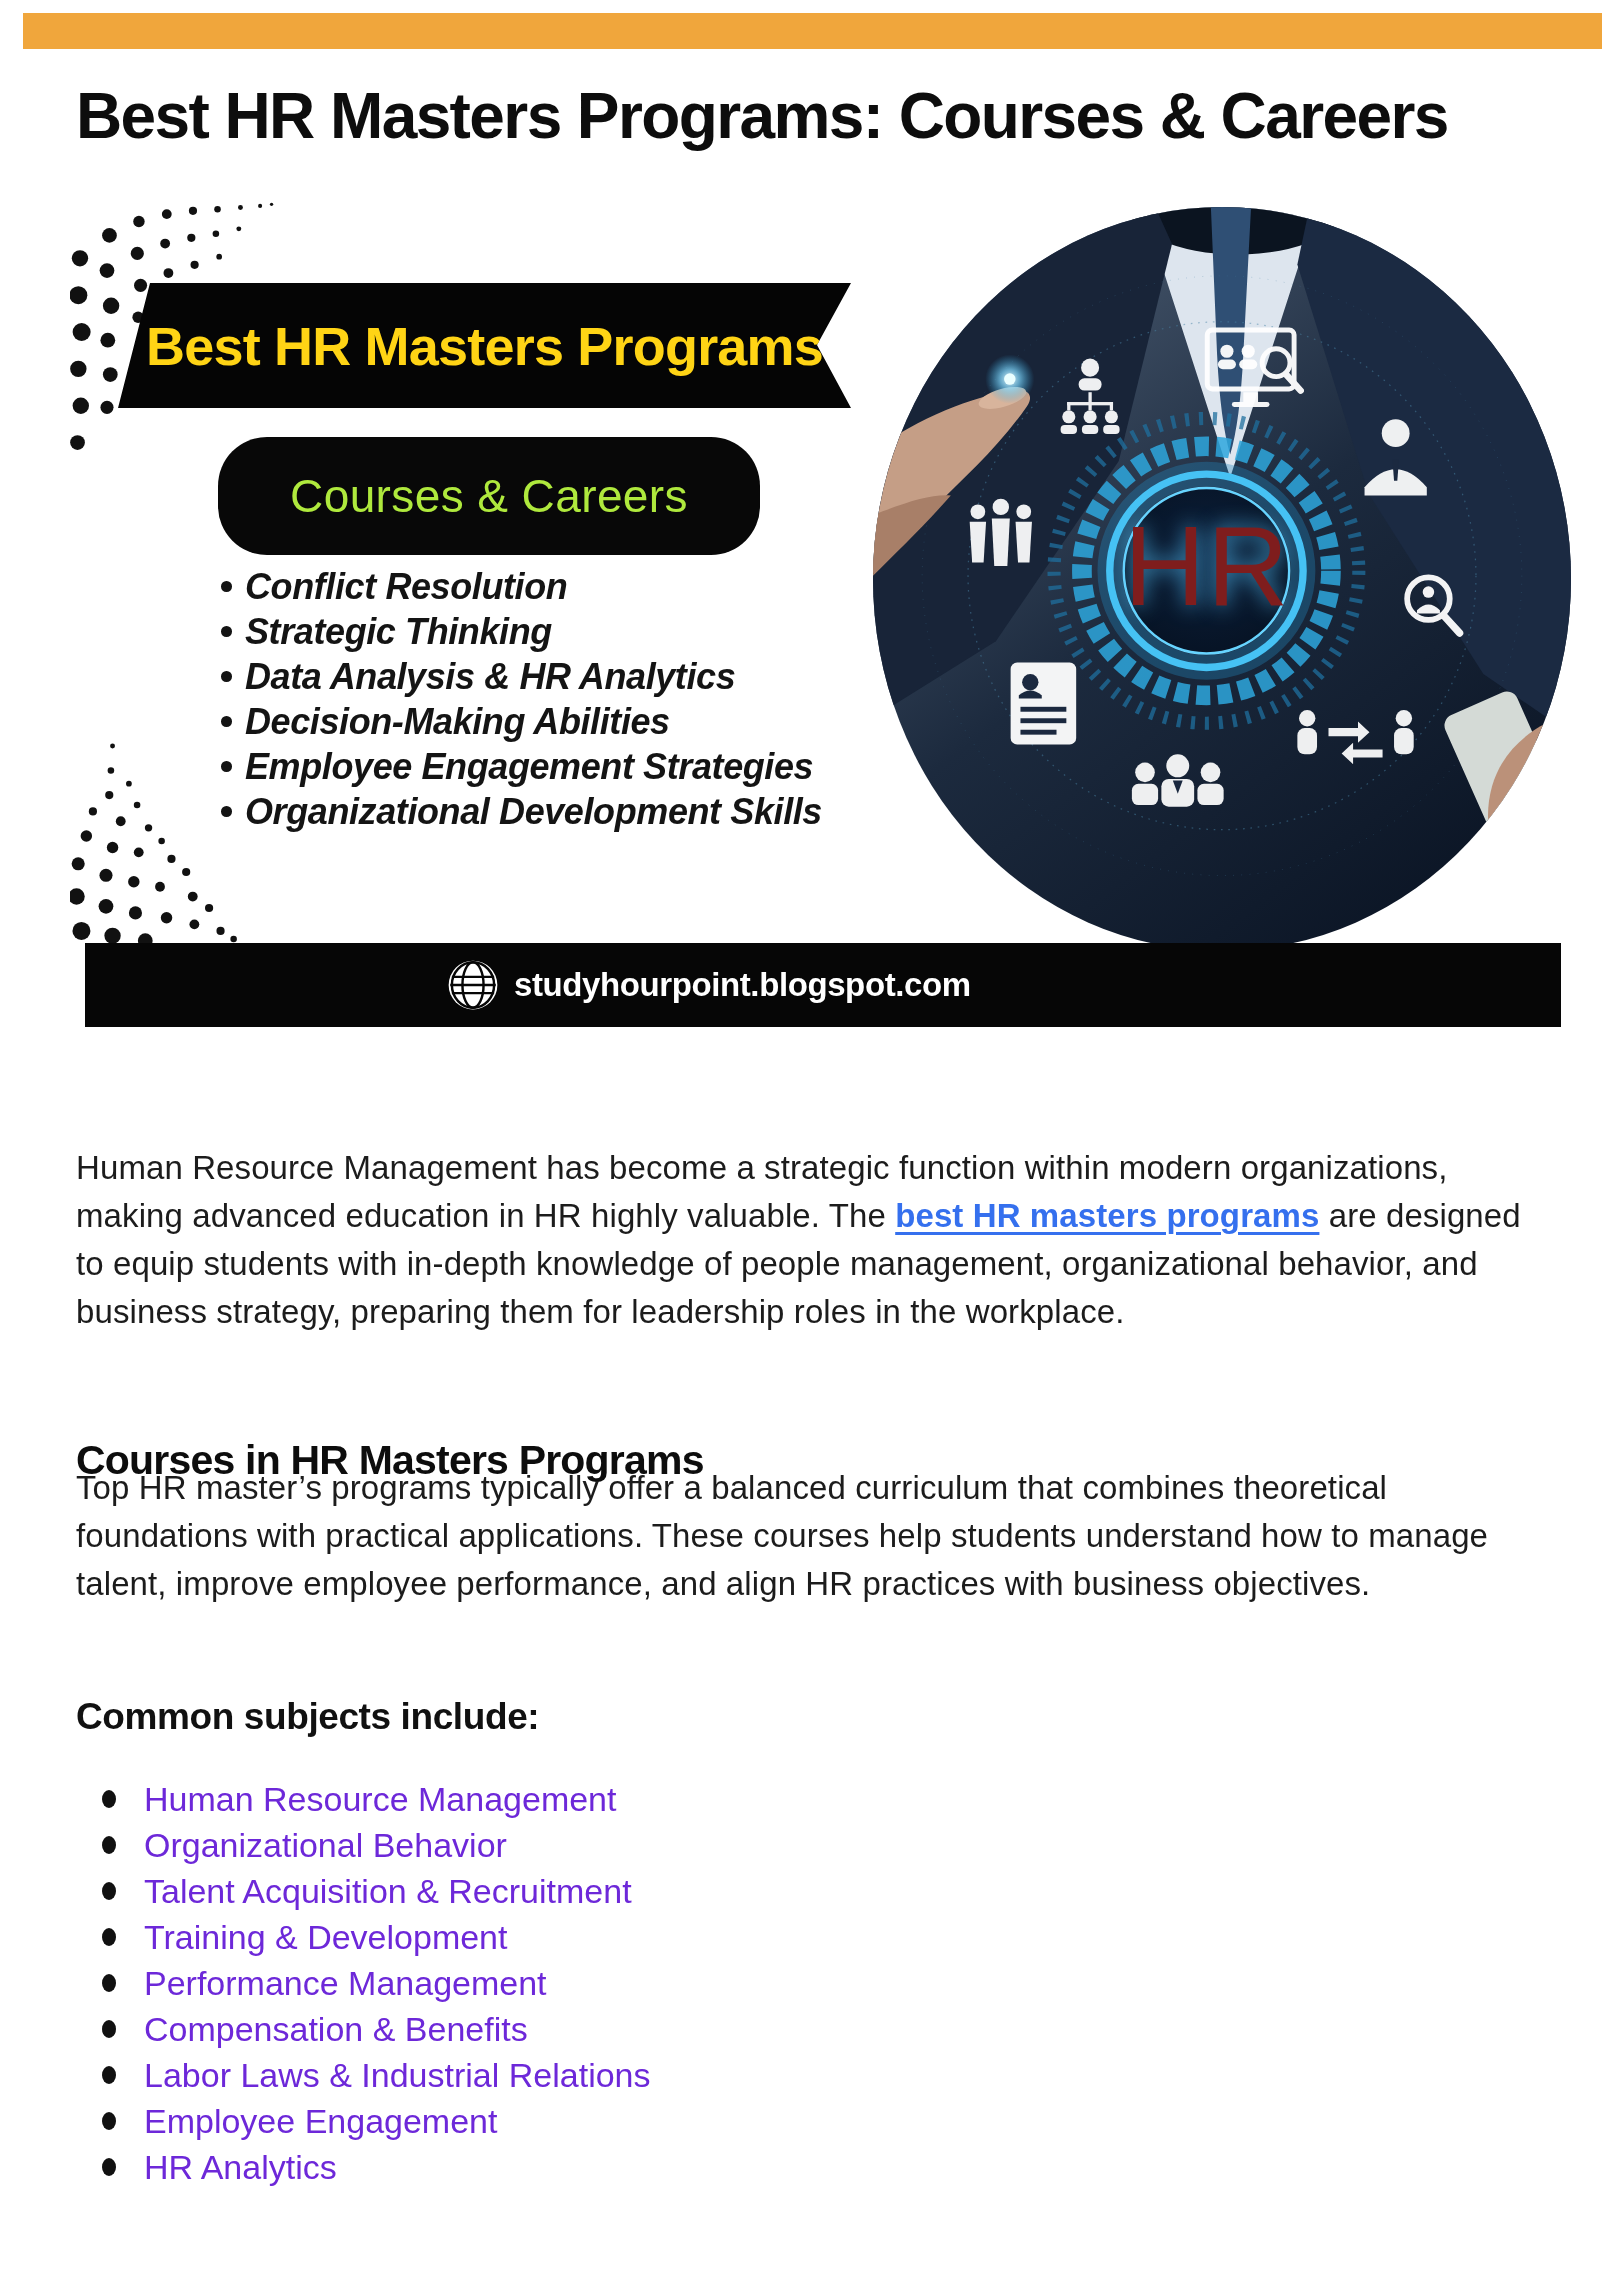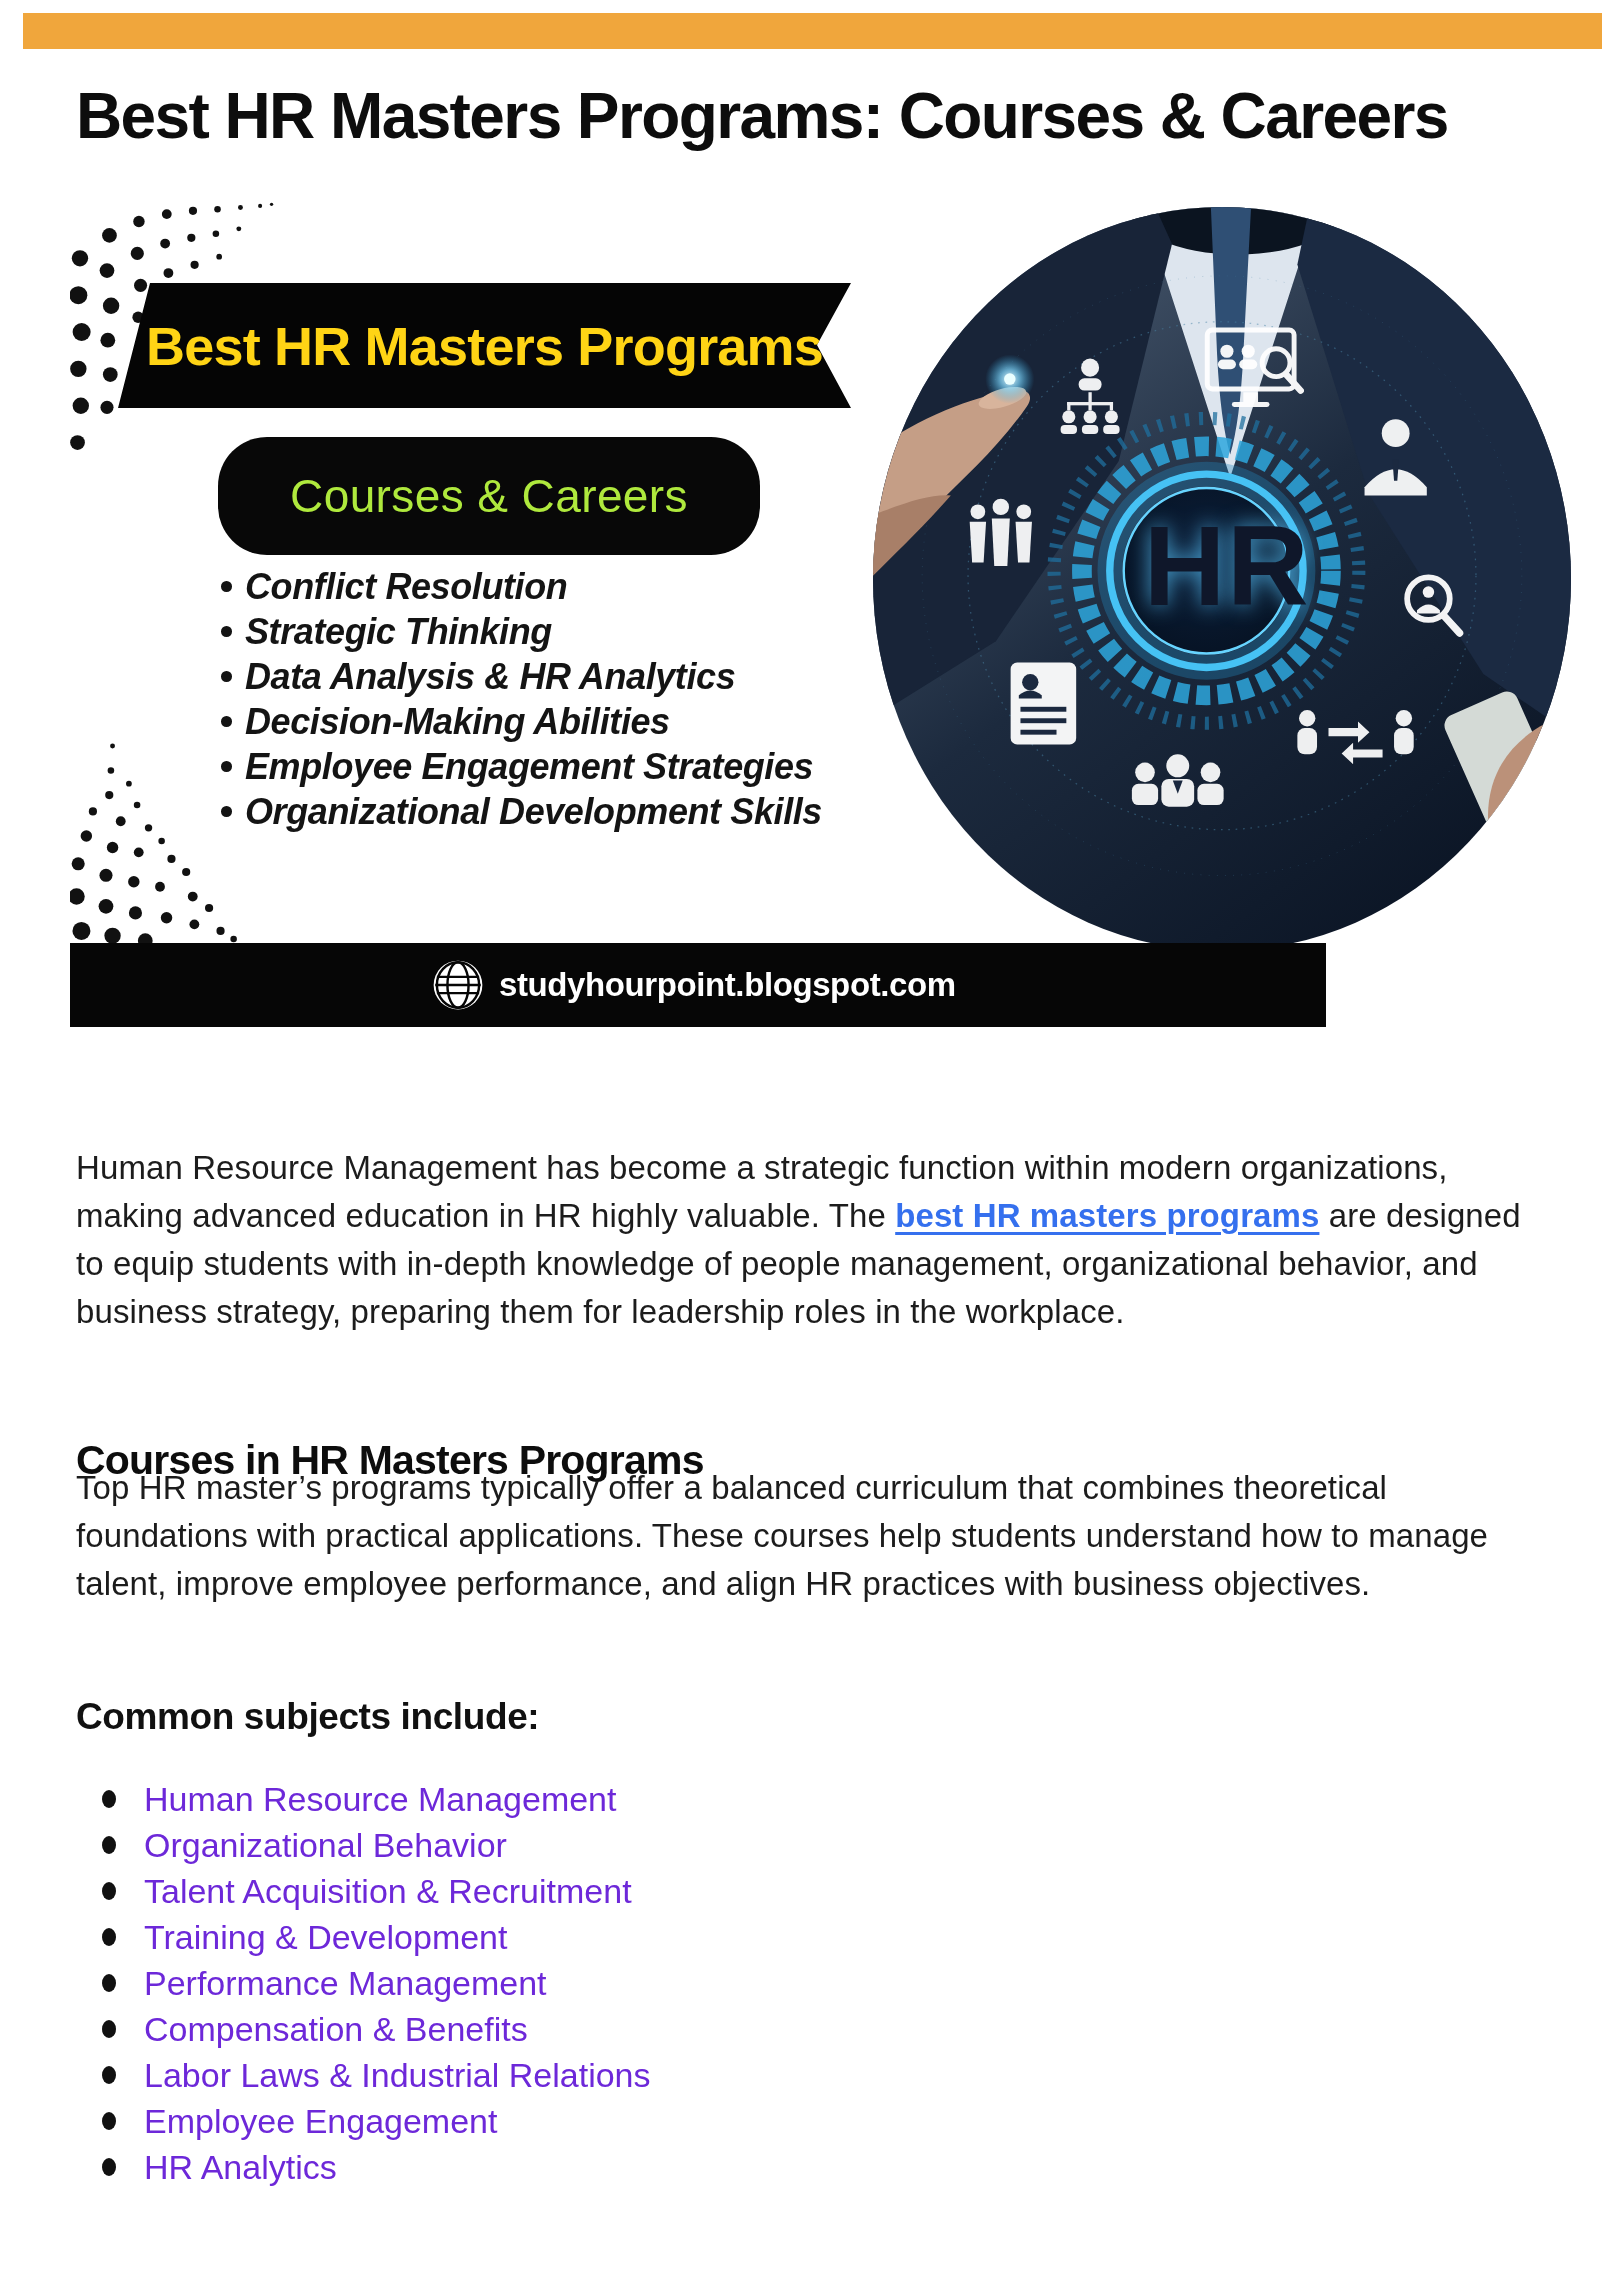--- a/index.html
+++ b/index.html
@@ -28,24 +28,24 @@
   .pill span{font-size:46px;font-weight:400;color:var(--pill-text,#AFE93D);letter-spacing:0.4px;white-space:nowrap;}
 
   .skills{position:absolute;left:151px;top:363px;margin:0;padding:0;list-style:none;font-style:italic;}
   .skills li{position:relative;height:45px;line-height:45px;padding-left:24px;
              font-size:36px;font-weight:800;color:#141414;white-space:nowrap;letter-spacing:-0.4px;}
   .skills li::before{content:"";position:absolute;left:0;top:17px;width:10.7px;height:10.7px;border-radius:50%;background:#141414;}
 
   .photo{position:absolute;left:803px;top:5.7px;width:698px;height:744px;border-radius:50%;overflow:hidden;}
   .photo svg{position:absolute;left:0;top:0;}
   .hr-label{position:absolute;left:334px;top:364px;transform:translate(-50%,-54%);
-            font-size:113px;font-weight:700;color:#0f172a;letter-spacing:1.6px;
-            text-shadow:0 0 21px rgba(90,200,255,.8);margin-left:20px;}
-
-  .domain-bar{position:absolute;left:0;top:742px;width:1256px;height:84px;background:#060606;}
+            font-size:113px;font-weight:400;color:#7f1d1d;letter-spacing:1.6px;
+            text-shadow:0 0 21px rgba(90,200,255,.8);}
+
+  .domain-bar{position:absolute;left:15px;top:742px;width:1476px;height:84px;background:#060606;}
   .globe{position:absolute;left:362px;top:15.6px;}
   .domain-text{position:absolute;left:429px;top:0;height:84px;line-height:84px;
                font-size:33px;font-weight:700;letter-spacing:-0.4px;color:#fff;white-space:nowrap;}
 
   
   .body-text{position:absolute;left:76px;width:1476px;margin:0;font-size:33px;line-height:48px;
              font-weight:400;color:#1c1c1c;letter-spacing:0.1px;}
   .intro{top:1144px;}
   .para2{top:1464px;}
   .inline-link{color:var(--link,#3570EE);font-weight:700;text-decoration:underline;text-decoration-thickness:2.5px;text-underline-offset:4.9px;cursor:pointer;}

